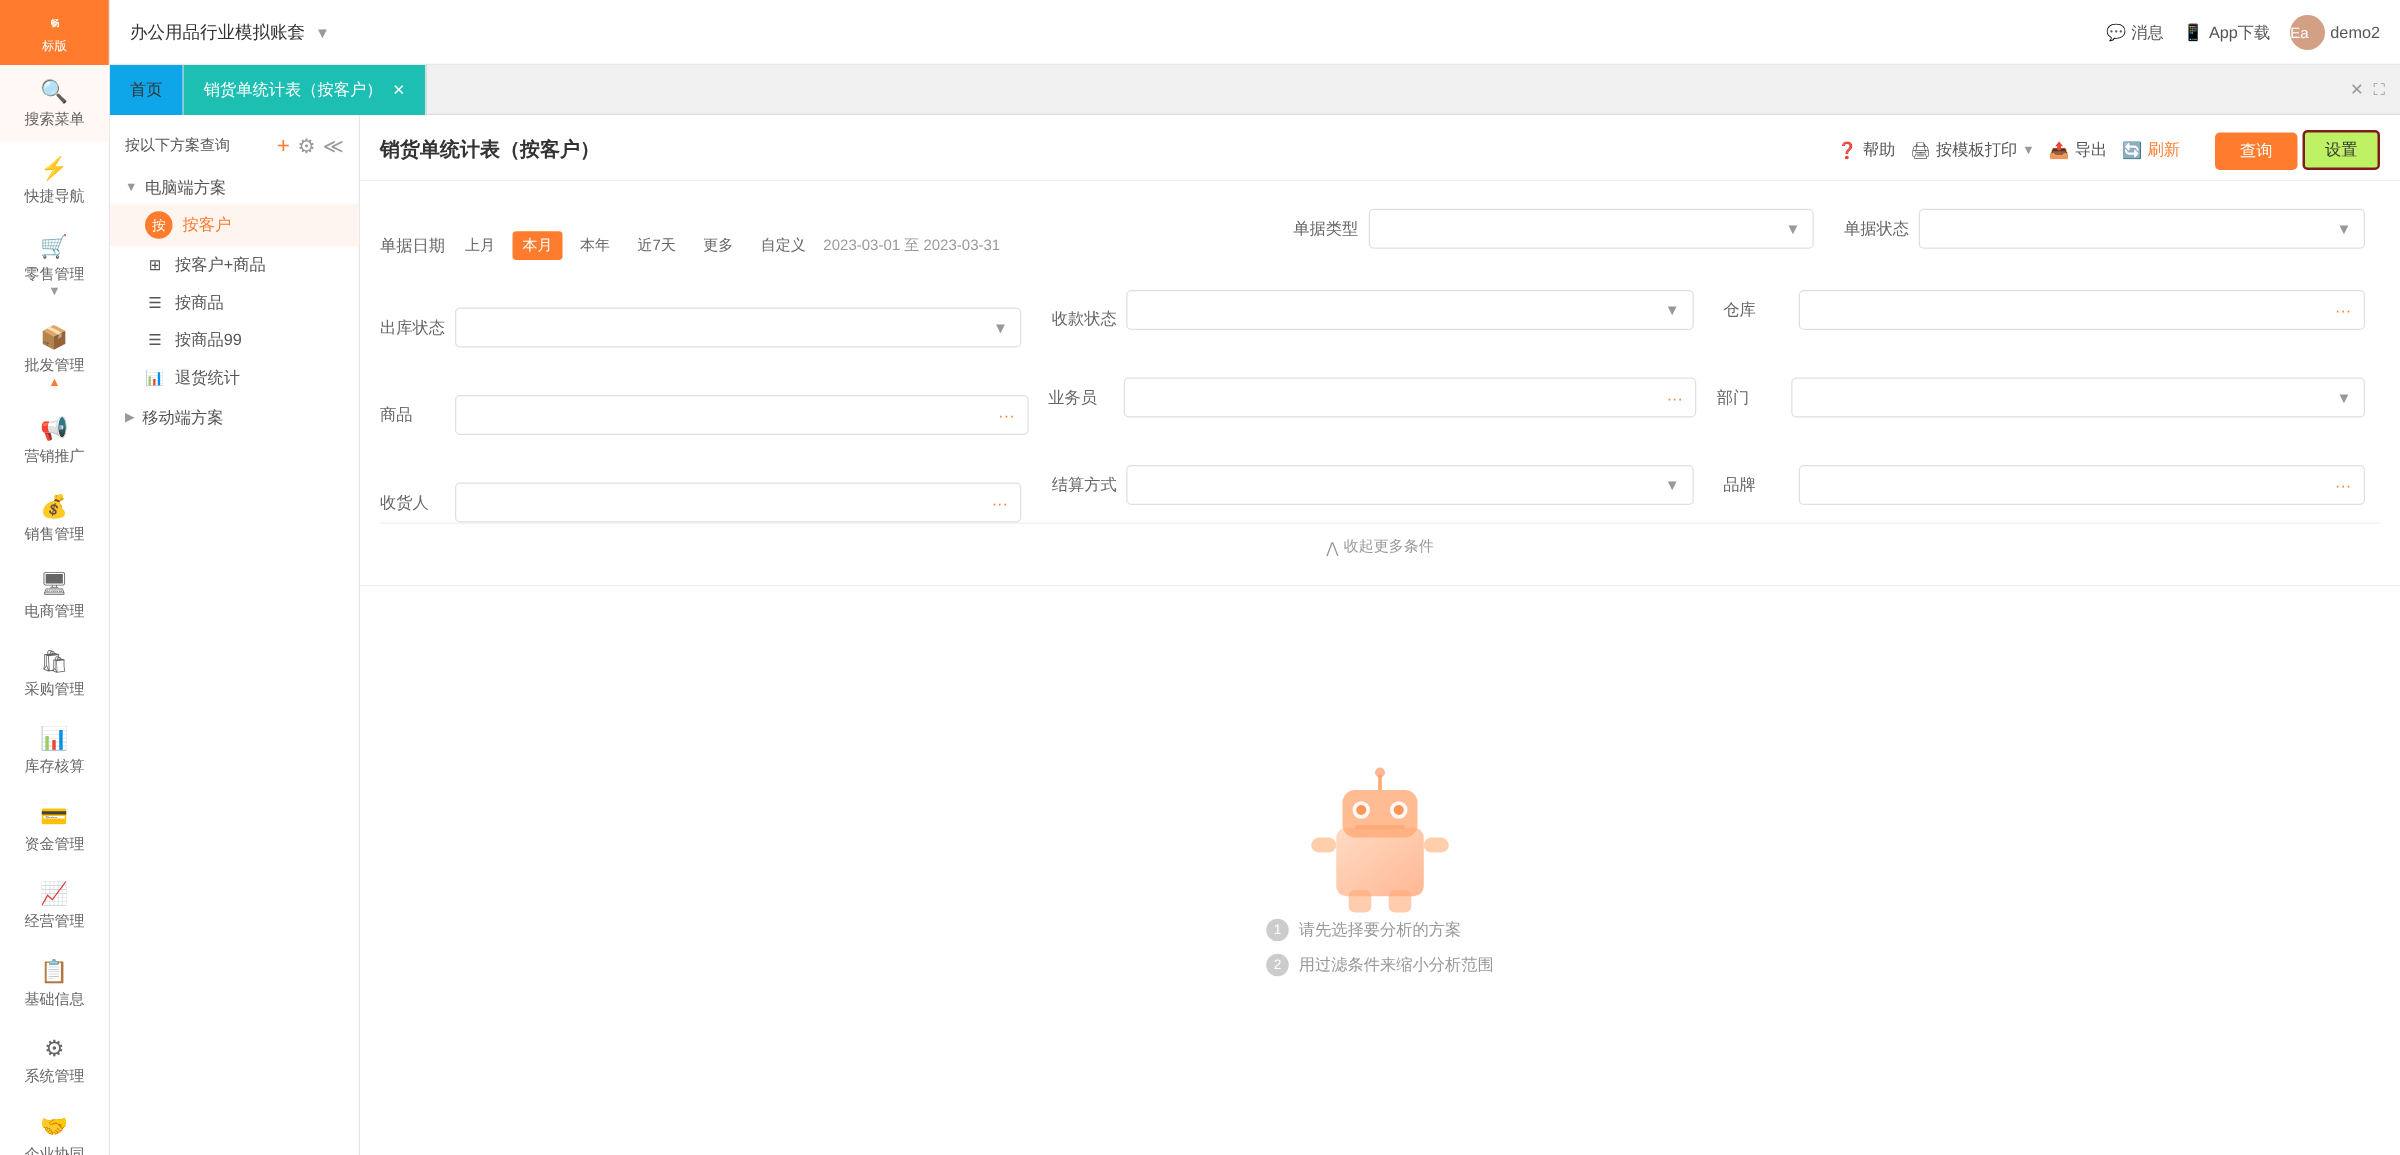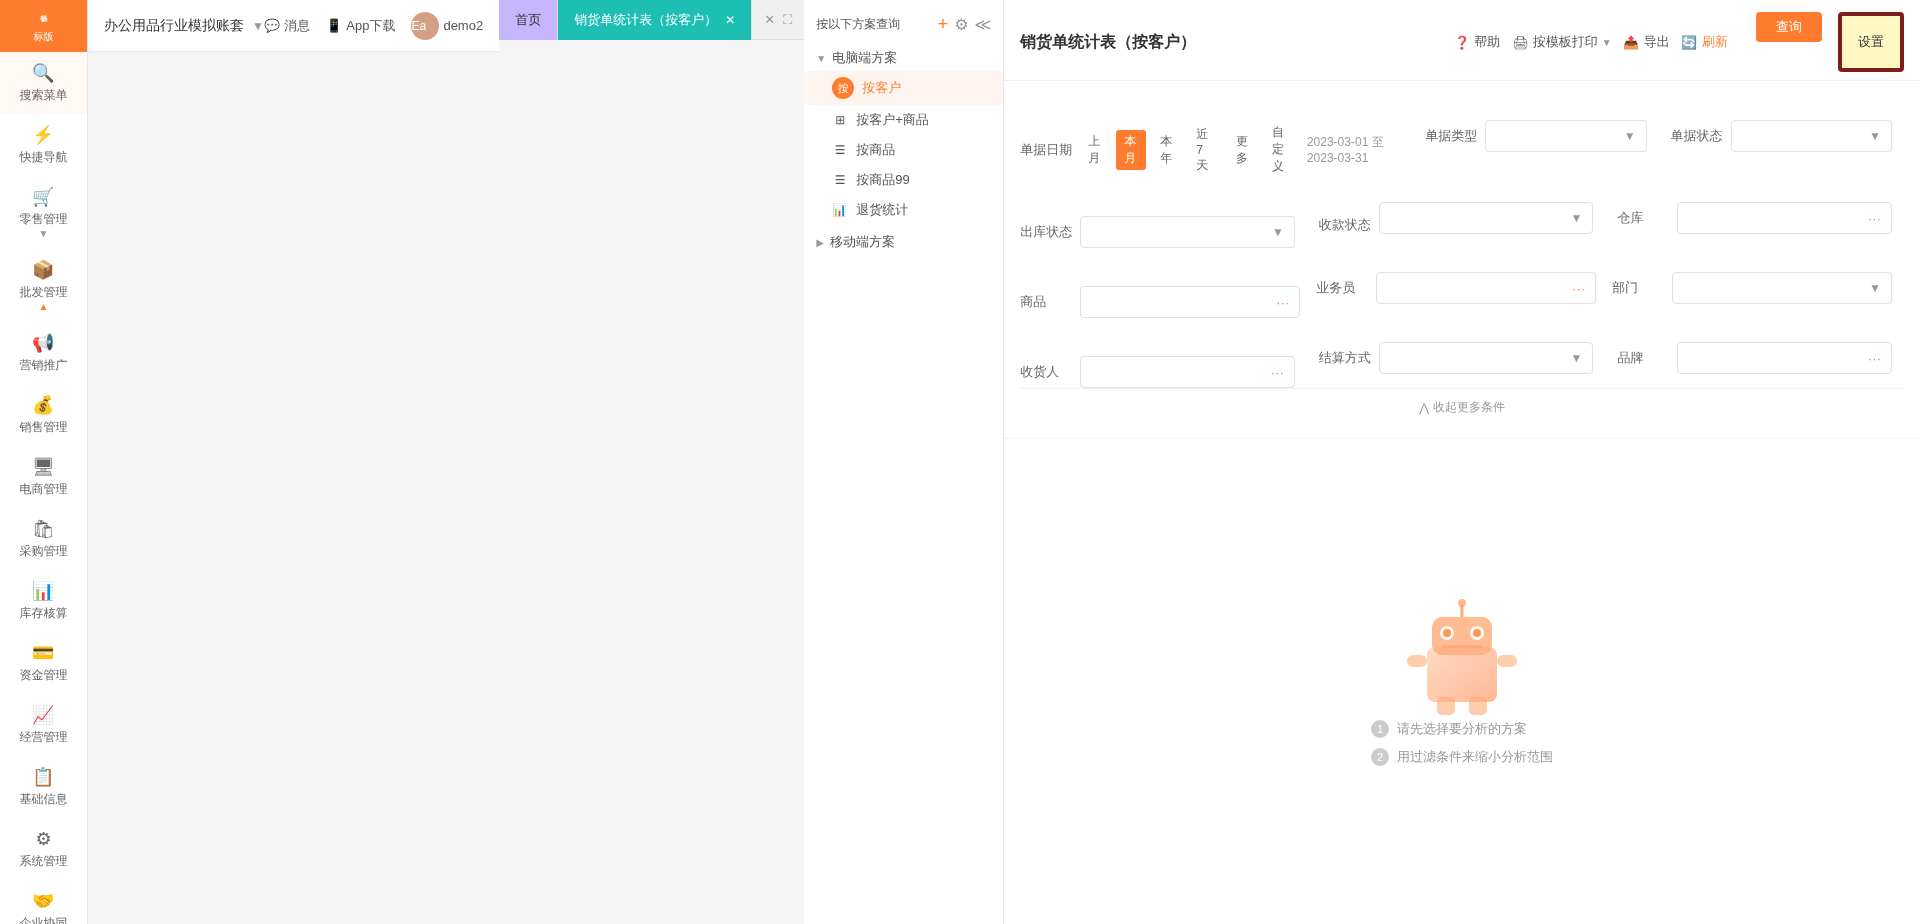--- a/index.html
+++ b/index.html
@@ -9,36 +9,36 @@
     .sidebar { width: 88px; background: #fff; border-right: 1px solid #e8e8e8; display: flex; flex-direction: column; align-items: center; height: 924px; }
     .logo-area { width: 100%; background: #ff7c2e; padding: 8px 22px; display: flex; flex-direction: column; align-items: center; justify-content: center; height: 52px; }
     .logo-icon { width: 36px; height: 36px; }
     .logo-text { font-size: 10px; color: #fff; margin-top: 2px; }
     .sidebar-menu { width: 100%; flex: 1; overflow-y: auto; }
     .sidebar-item { width: 100%; padding: 10px 4px; display: flex; flex-direction: column; align-items: center; cursor: pointer; color: #666; font-size: 12px; }
     .sidebar-item-icon { font-size: 18px; margin-bottom: 3px; }
     .search-menu { background: #fff8f5; }
 
     
-    .main { flex: 1; display: flex; height: 924px; }
+    .main { flex: 1; display: flex; flex-direction: column; height: 924px; }
 
     
     .top-header { height: 52px; background: #fff; border-bottom: 1px solid #e8e8e8; display: flex; align-items: center; justify-content: space-between; padding: 0 16px; }
     .top-header-left { display: flex; align-items: center; gap: 8px; }
     .breadcrumb-title { font-size: 14px; color: #333; }
     .breadcrumb-arrow { color: #999; font-size: 12px; }
     .top-header-right { display: flex; align-items: center; gap: 16px; }
     .header-btn { display: flex; align-items: center; gap: 4px; cursor: pointer; color: #555; font-size: 13px; }
     .user-avatar { width: 28px; height: 28px; border-radius: 50%; background: #d4a085; display: flex; align-items: center; color: #fff; font-size: 12px; overflow: hidden; }
 
     
     .tab-bar { height: 40px; background: #f0f0f0; display: flex; align-items: center; padding: 0 0; border-bottom: 1px solid #ddd; }
     .tab-item { height: 40px; padding: 0 16px; display: flex; align-items: center; gap: 8px; cursor: pointer; font-size: 13px; color: #555; border-right: 1px solid #ddd; background: #e8e8e8; }
     .tab-item.active { background: #1ebfb3; color: #fff; }
-    .tab-item.home { background: #c4b5fd; color: #333; }
+    .tab-item.home { background: #0ea5e9; color: #333; }
     .tab-close { font-size: 12px; cursor: pointer; }
     .tab-maximize { margin-left: auto; padding: 0 12px; display: flex; align-items: center; gap: 8px; color: #666; }
 
     
     .content-area { flex: 1; display: flex; overflow: hidden; }
 
     
     .scheme-panel { width: 200px; background: #fff; border-right: 1px solid #e8e8e8; padding: 8px 0; overflow-y: auto; flex-shrink: 0; }
     .scheme-panel-header { display: flex; align-items: center; justify-content: space-between; padding: 6px 12px 6px 12px; font-size: 13px; color: #555; }
     .scheme-panel-actions { display: flex; align-items: center; gap: 6px; }
@@ -75,21 +75,21 @@
     .date-range { color: #999; font-size: 12px; }
     .filter-dots { color: #ff7c2e; cursor: pointer; }
     .filter-arrow { color: #999; font-size: 12px; }
 
     
     .collapse-row { display: flex; align-items: center; justify-content: center; padding: 6px; border-top: 1px solid #f0f0f0; }
     .collapse-btn { display: flex; align-items: center; gap: 4px; color: #999; font-size: 12px; cursor: pointer; padding: 4px 12px; border-radius: 4px; }
 
     
     .query-btn { background: #ff7c2e; color: #fff; border: none; padding: 6px 20px; border-radius: 4px; cursor: pointer; font-size: 13px; }
-    .set-btn { background: #fef9c3; color: #333; border: 4px solid #7f1d1d; padding: 17px 16px; border-radius: 4px; cursor: pointer; font-size: 13px; }
+    .set-btn { background: #bef264; color: #333; border: 2px solid #7f1d1d; padding: 5px 16px; border-radius: 4px; cursor: pointer; font-size: 13px; }
     .action-col { display: flex; flex-direction: column; gap: 6px; padding-left: 16px; }
 
     
     .empty-state { flex: 1; display: flex; flex-direction: column; align-items: center; justify-content: center; color: #999; }
     .empty-tips { display: flex; flex-direction: column; gap: 10px; }
     .empty-tip { display: flex; align-items: center; gap: 8px; font-size: 13px; color: #999; }
     .tip-num { width: 18px; height: 18px; border-radius: 50%; background: #ccc; color: #fff; display: flex; align-items: center; justify-content: center; font-size: 11px; flex-shrink: 0; }
 
     
     .robot-img { width: 120px; height: 120px; }
@@ -269,21 +269,21 @@
             <span style="font-size:10px;color:#999">▼</span>
           </div>
           <div class="export-btn">
             <span>📤</span>
             <span>导出</span>
           </div>
           <div class="refresh-btn">
             <span>🔄</span>
             <span>刷新</span>
           </div>
-          <div class="action-col" style="display:flex;flex-direction:row;gap:16px;align-items:flex-start;">
+          <div class="action-col" style="display:flex;flex-direction:row;gap:4px;align-items:flex-end;">
             <button class="query-btn">查询</button>
             <button class="set-btn">设置</button>
           </div>
         </div>
       </div>
 
       <div class="filter-area">
 
         <div class="filter-row">
           <div class="filter-item" style="flex:2;">

